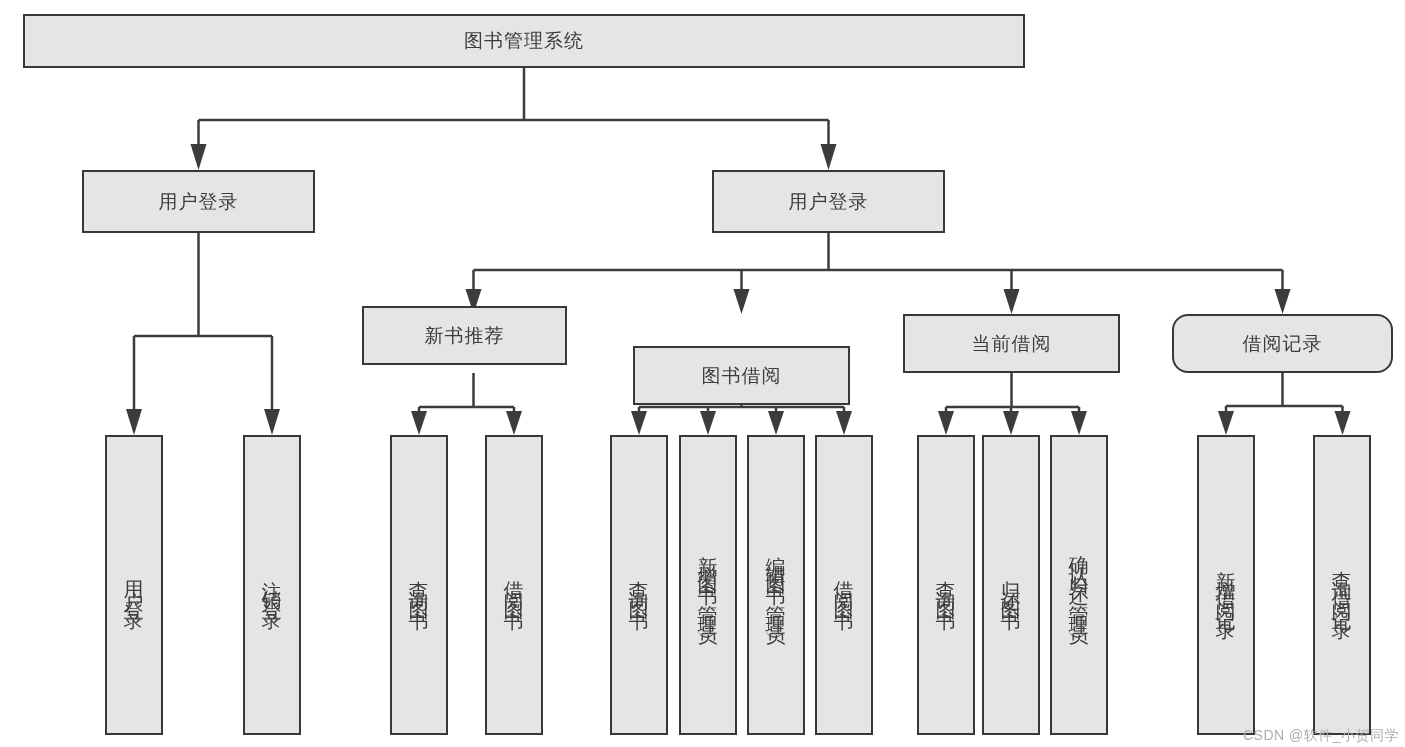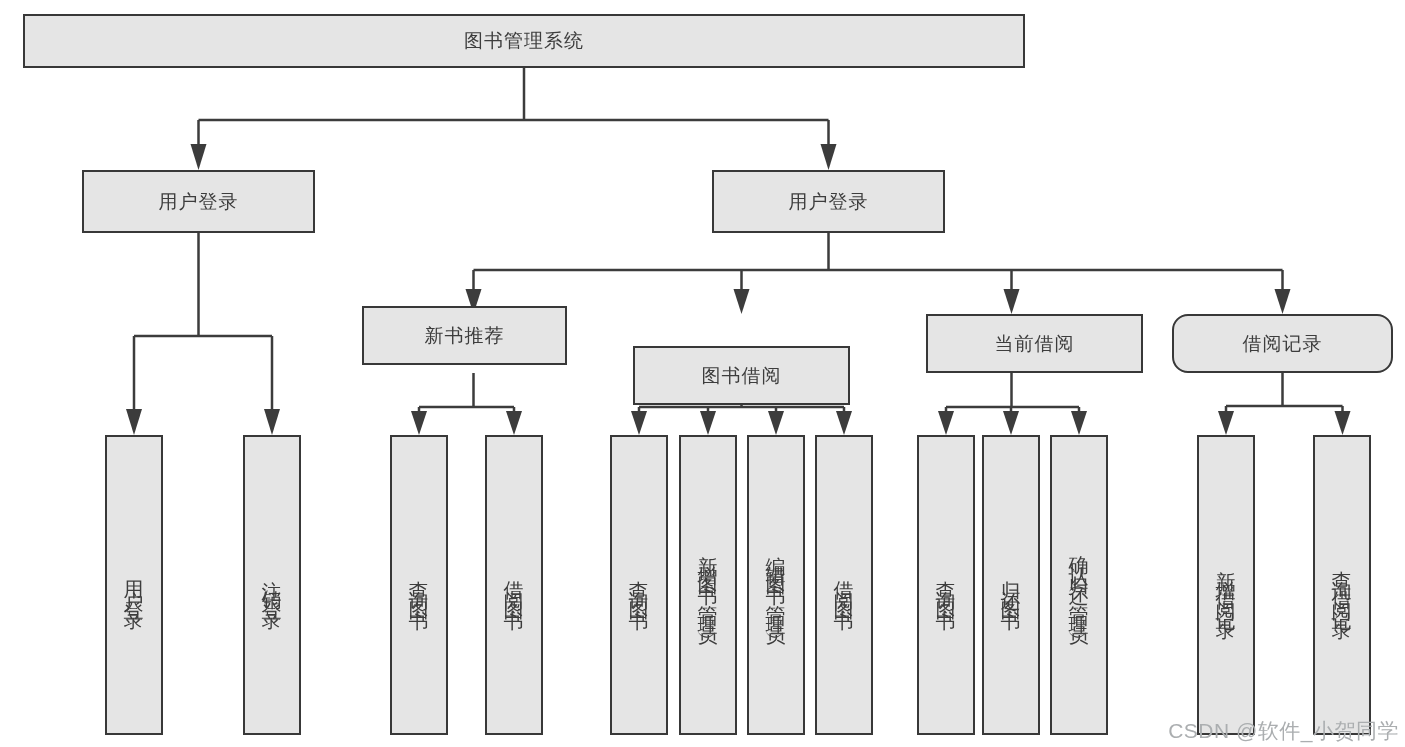--- a/index.html
+++ b/index.html
@@ -52,41 +52,41 @@
     letter-spacing: 10px;
     line-height: 1;
     white-space: nowrap;
   }
   
   .n-root      { left: 23px;   top: 14px;  width: 1002px; height: 54px; }
   .n-user      { left: 82px;   top: 170px; width: 233px;  height: 63px; }
   .n-mgmt      { left: 712px;  top: 170px; width: 233px;  height: 63px; }
   .n-l3-1      { left: 362px;  top: 306px; width: 205px;  height: 59px; }
   .n-l3-2      { left: 633px;  top: 314px; width: 217px;  height: 59px; margin-top: 32px; }
-  .n-l3-3      { left: 926px;  top: 314px; width: 217px;  height: 59px; }
+  .n-l3-3      { left: 903px;  top: 314px; width: 217px;  height: 59px; }
   .n-l3-4      { left: 1172px; top: 314px; width: 221px;  height: 59px; border-radius: 16px; }
   .leaf        { top: 435px; height: 300px; width: 58px; }
   .n-leaf-a1   { left: 105px; }
   .n-leaf-a2   { left: 243px; }
   .n-leaf-b1   { left: 390px; }
   .n-leaf-b2   { left: 485px; }
   .n-leaf-c1   { left: 610px; }
   .n-leaf-c2   { left: 679px; }
   .n-leaf-c3   { left: 747px; }
   .n-leaf-c4   { left: 815px; }
   .n-leaf-d1   { left: 917px; }
   .n-leaf-d2   { left: 982px; }
   .n-leaf-d3   { left: 1050px; }
   .n-leaf-e1   { left: 1197px; }
   .n-leaf-e2   { left: 1313px; }
   #watermark {
     position: absolute;
     right: 6px;
     bottom: 2px;
-    font-size: 21px;
+    font-size: 14px;
     color: #abaeb0;
     letter-spacing: 0.5px;
     white-space: nowrap;
   }
 </style>
 </head>
 <body>
 
 <div id="canvas">
 

